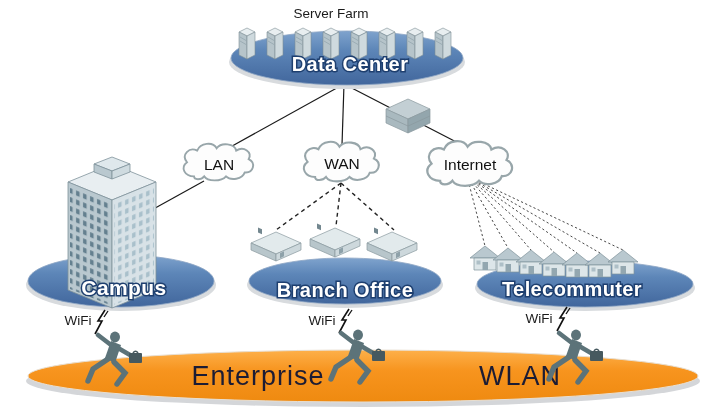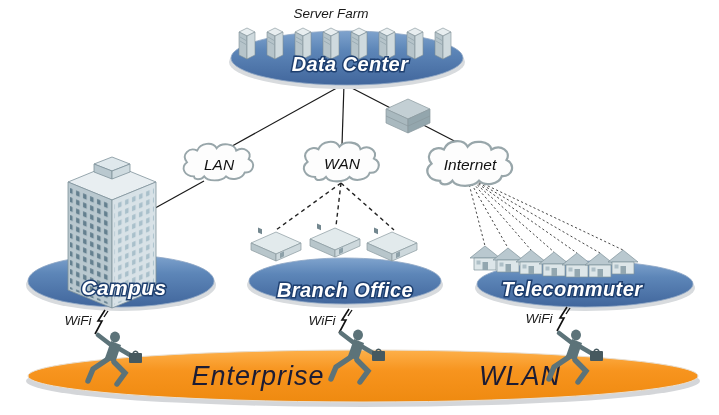--- a/index.html
+++ b/index.html
@@ -1,16 +1,16 @@
 <!DOCTYPE html>
 <html><head>
 <meta charset="utf-8">
 <style>
   html,body{margin:0;padding:0;background:#fff;}
-  .stage{width:719px;height:415px;position:relative;overflow:hidden;background:#fff;font-style:italic;}
+  .stage{width:719px;height:415px;position:relative;overflow:hidden;background:#fff;}
   svg{display:block;}
   text{text-anchor:middle;}
   .lbl-ellipse{font-family:"Liberation Sans",sans-serif;font-weight:bold;fill:#ffffff;
                stroke:#1e3f6f;stroke-width:3px;paint-order:stroke;letter-spacing:.4px;}
   .lbl-plain{font-family:"Liberation Sans",sans-serif;font-size:13.5px;fill:#1a1a1a;}
   .lbl-cloud{font-family:"Liberation Sans",sans-serif;font-size:15.5px;fill:#111;}
   .lbl-wlan{font-family:"Liberation Sans",sans-serif;font-size:27px;fill:#1c1c34;letter-spacing:1px;}
   .line-solid{stroke:#1a1a1a;stroke-width:1.2;fill:none;}
   .line-dash{stroke:#222;stroke-width:1.4;stroke-dasharray:4 3.5;fill:none;}
   .line-dot{stroke:#333;stroke-width:.9;stroke-dasharray:2.2 2.4;fill:none;}

